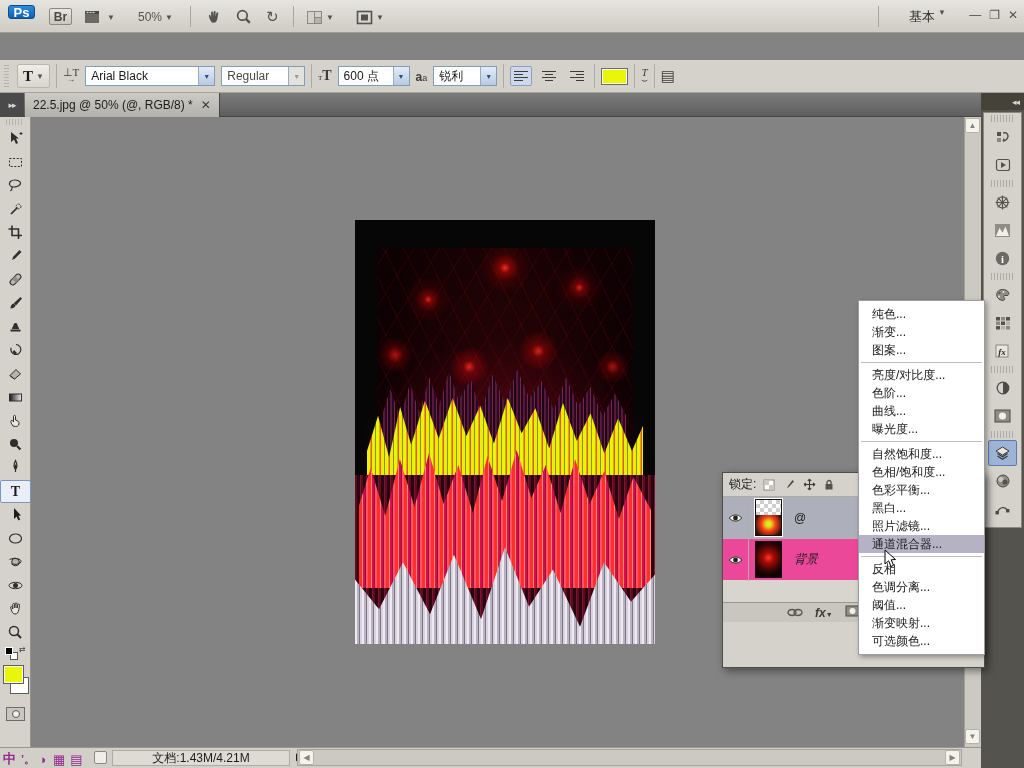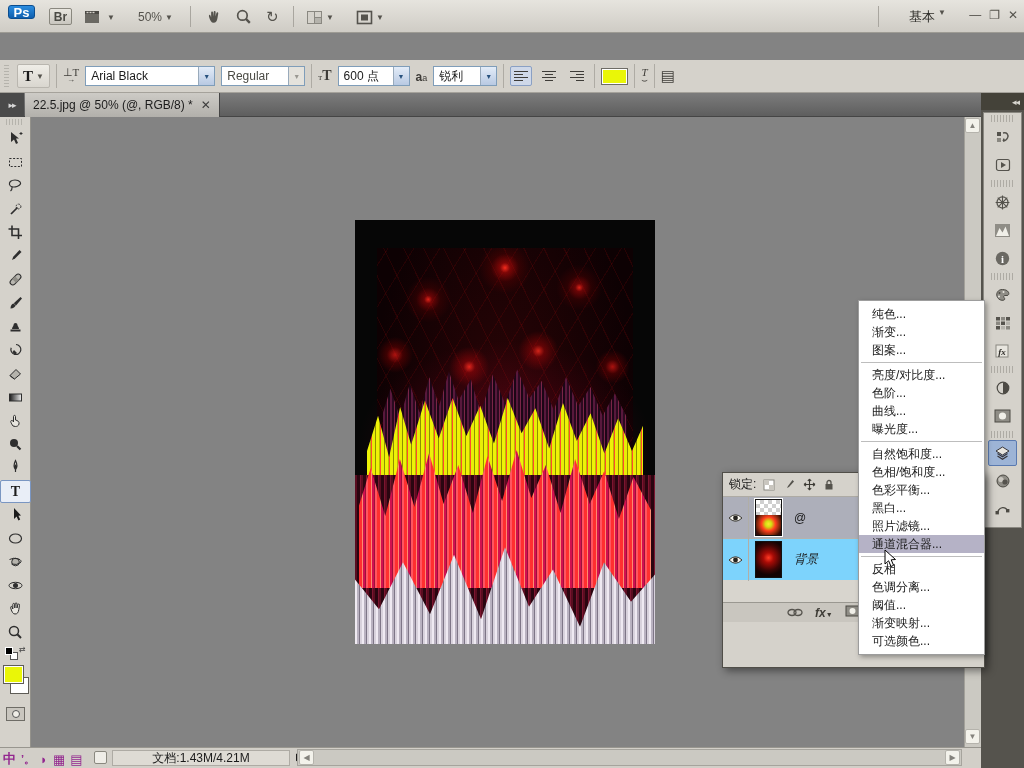--- a/index.html
+++ b/index.html
@@ -147,21 +147,21 @@
   #lp-tabs{height:21px;background:#93918a;display:flex;border-bottom:1px solid #8a8881}
   .lp-tab{padding:3px 10px 2px;font-size:12px;color:#3a3832}
   .lp-tab.active{background:#d5d2cb;color:#111;border-right:1px solid #7c7a74}
   .lp-tab.inactive{border-right:1px solid #7c7a74;background:#a5a39c}
   #lp-blend{height:26px;display:flex;align-items:center;padding-left:6px}
   #lp-lock{height:23px;display:flex;align-items:center;gap:6px;padding-left:6px;font-size:12px}
   #lp-lock .lk{display:flex;align-items:center;justify-content:center;width:14px;height:14px}
   #lp-list{height:84px;border-top:1px solid #aeaba4;border-bottom:1px solid #aeaba4}
   .lrow{height:42px;display:flex;align-items:center;border-bottom:1px solid #b5b3ac}
   .lrow.sel{background:#adafba}
-  .lrow.norm{background:#7dd3fc}
+  .lrow.norm{background:#ec4899}
   .eye-cell{width:26px;height:42px;border-right:1px solid #b0aea7;display:flex;align-items:center;justify-content:center}
   .lthumb{width:27px;height:37px;margin-left:6px;border:1px solid #111;position:relative;flex:none}
   .lthumb.marked{outline:1px solid #fff;outline-offset:0}
   .lname{margin-left:12px;font-size:12px}
   #thumb1{background:linear-gradient(45deg,#cfcfcf 25%,transparent 25%,transparent 75%,#cfcfcf 75%),
                      linear-gradient(45deg,#cfcfcf 25%,#fff 25%,#fff 75%,#cfcfcf 75%);
           background-size:8px 8px;background-position:0 0,4px 4px}
   #thumb1 i{position:absolute;left:0;right:0;bottom:0;height:58%;
     background:
       radial-gradient(circle at 50% 45%,#ffe62e 0,#d2e012 3px,#ff3d1e 7px,#8a2b0e 11px,#3a0d06 14px,transparent 16px),

